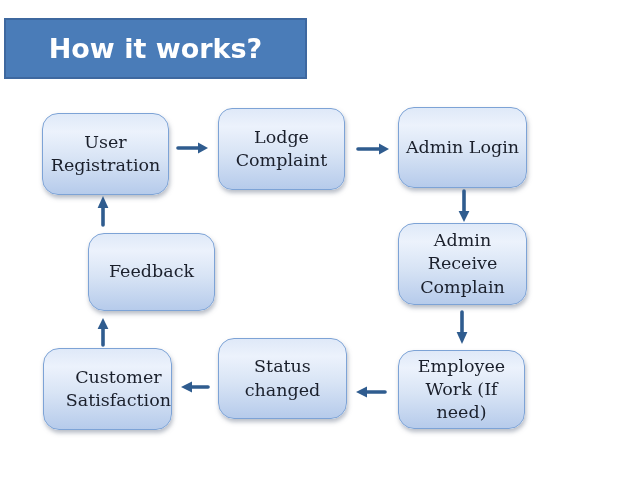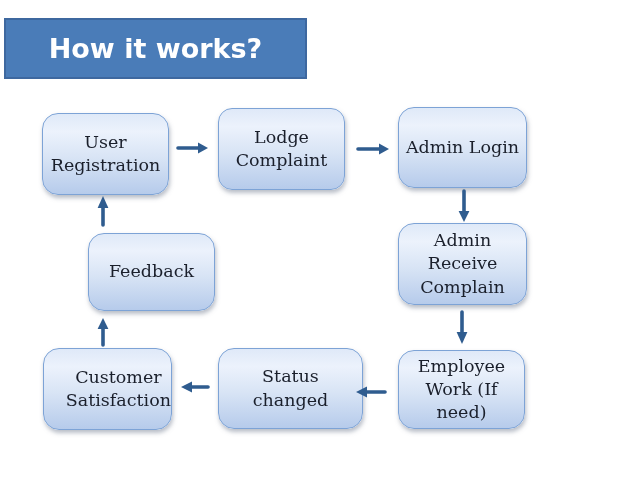--- a/index.html
+++ b/index.html
@@ -37,21 +37,21 @@
     white-space: pre-line;
     font-size: 17.5px;
     line-height: 1.32;
     color: #1a1f2b;
   }
   #n-user-registration      { left: 42px;  top: 113px; width: 127px; height: 82px; align-items: center; }
   #n-lodge-complaint        { left: 218px; top: 108px; width: 127px; height: 82px; border-radius: 14px; }
   #n-admin-login            { left: 398px; top: 107px; width: 129px; height: 81px; }
   #n-admin-receive-complain { left: 398px; top: 223px; width: 129px; height: 82px; }
   #n-employee-work          { left: 398px; top: 350px; width: 127px; height: 79px; }
-  #n-status-changed         { left: 218px; top: 348px; width: 145px; height: 81px; }
+  #n-status-changed         { left: 218px; top: 338px; width: 129px; height: 81px; }
   #n-customer-satisfaction  { left: 43px;  top: 348px; width: 129px; height: 82px; justify-content: flex-end; }
   #n-feedback               { left: 43px;  top: 233px; width: 127px; height: 78px; margin-left: 45px; }
   .arrows {
     position: absolute;
     left: 0; top: 0;
     pointer-events: none;
   }
   .arrows line    { stroke: #2f5c8f; stroke-width: 3.6; stroke-linecap: round; }
   .arrows polygon { fill: #2f5c8f; }
 </style>

